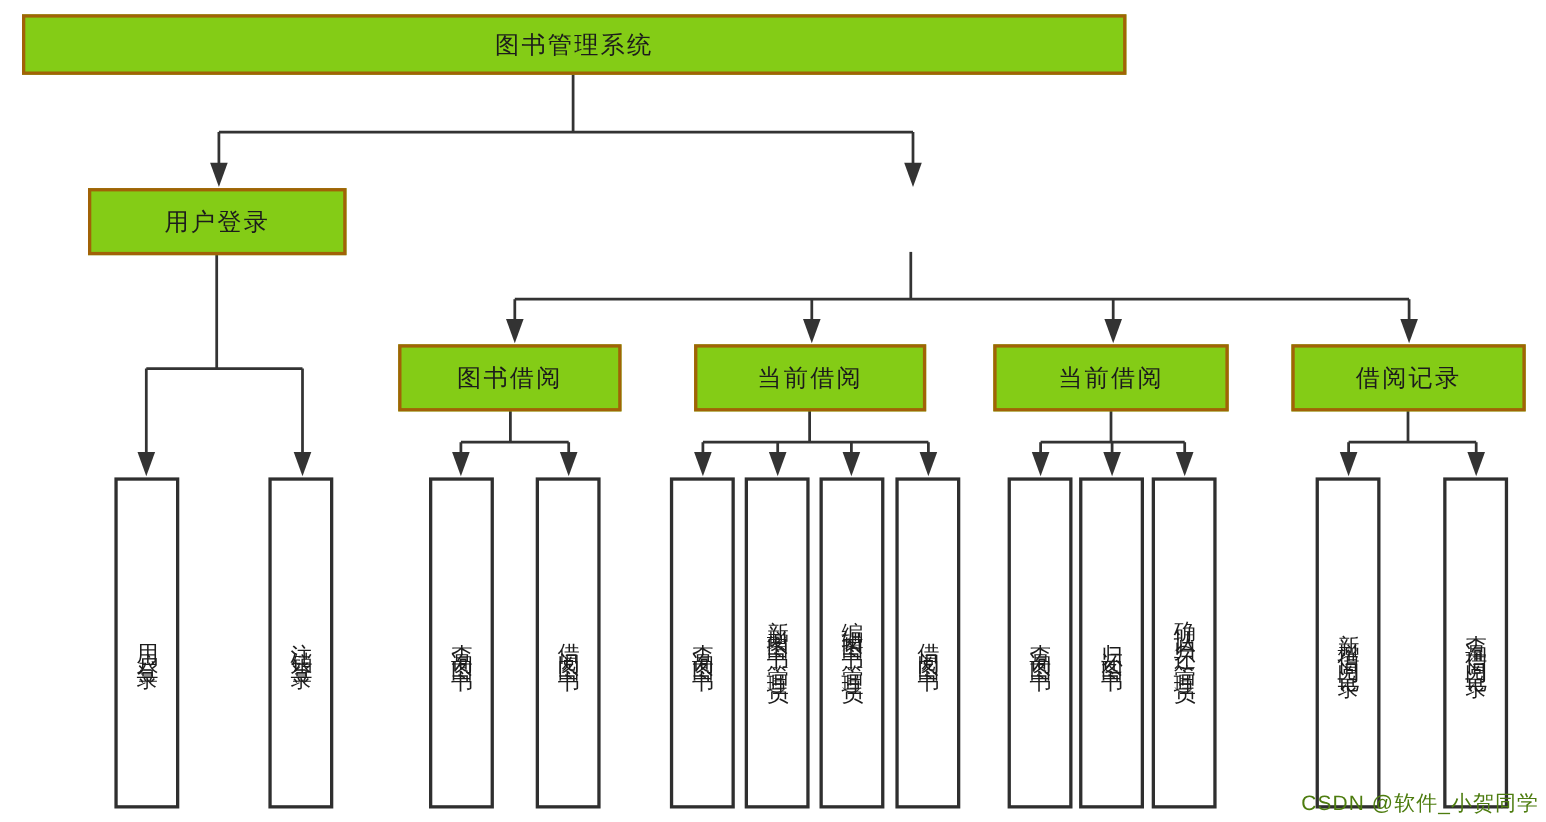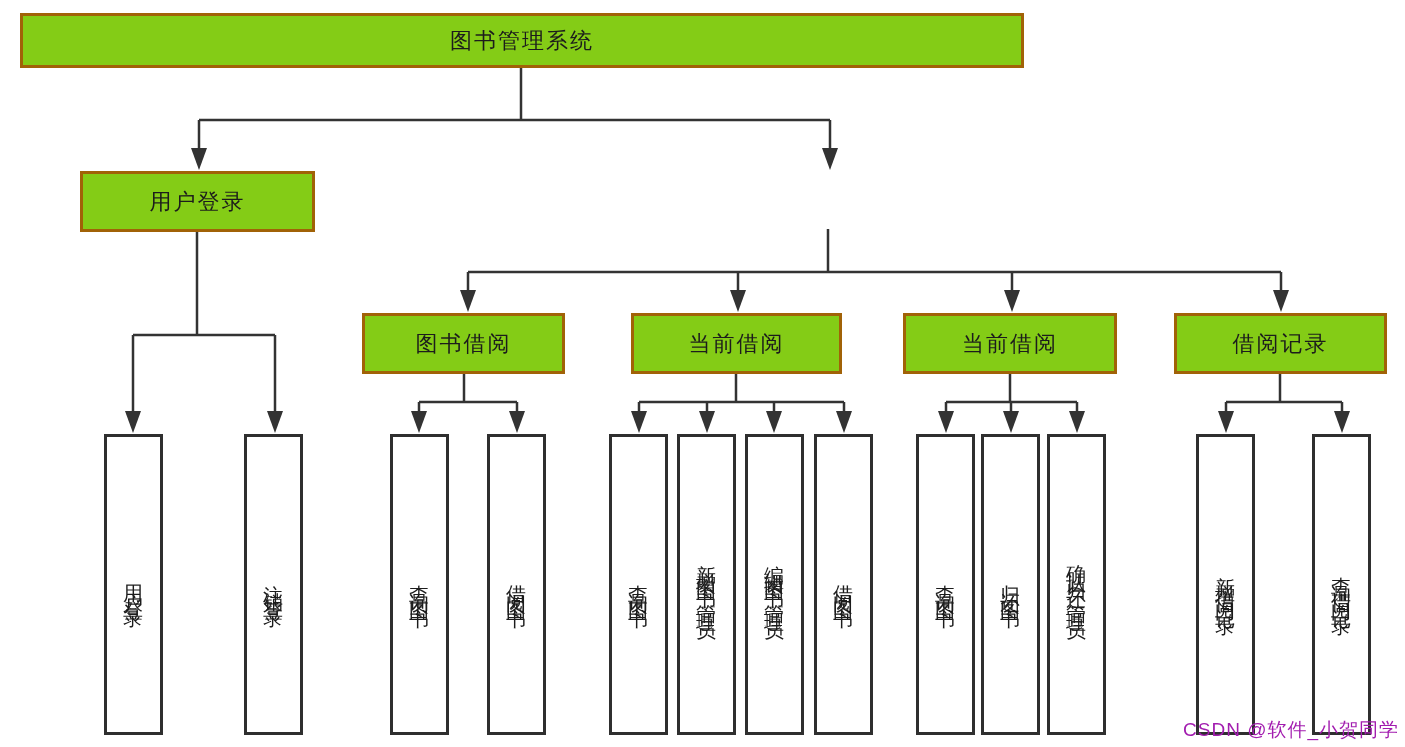--- a/index.html
+++ b/index.html
@@ -53,21 +53,21 @@
     line-height: 1;
     color: #1c1c1c;
     white-space: nowrap;
   }
   .watermark {
     position: absolute;
     right: 6px;
     bottom: 4px;
     font-size: 19px;
     letter-spacing: 1px;
-    color: #a21caf;
+    color: #4d7c0f;
     z-index: 10;
     white-space: nowrap;
   }
 </style>
 </head>
 <body>
 
 <div class="canvas">
 
   <svg class="connectors" width="1405" height="747" viewBox="0 0 1405 747">

